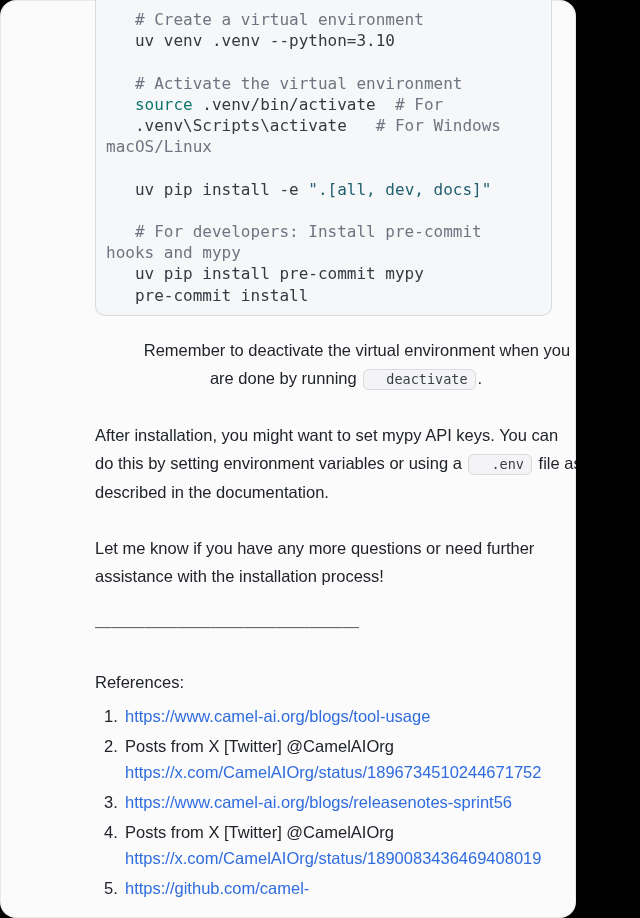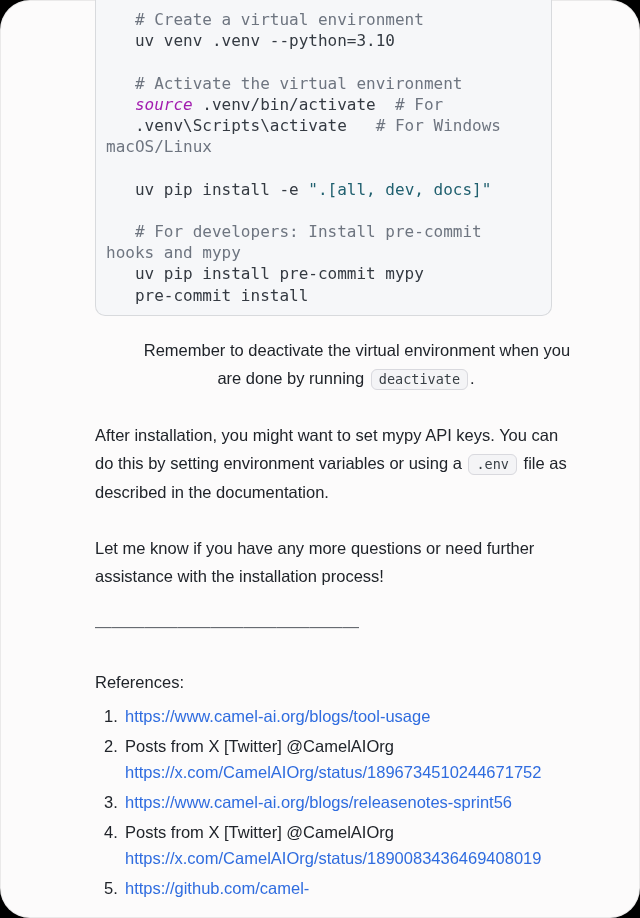--- a/index.html
+++ b/index.html
@@ -1,45 +1,45 @@
 <!DOCTYPE html>
 <html><head>
 <meta charset="utf-8">
 <style>
   html,body{margin:0;padding:0;background:#000;}
   .page{
-    position:relative;width:640px;height:918px;background:#fcfbfb;
-    border-radius:30px;overflow:hidden;box-sizing:border-box;
+    position:relative;width:576px;height:918px;background:#fcfbfb;
+    border-radius:16px;overflow:hidden;box-sizing:border-box;
     box-shadow:inset 0 0 0 1px rgba(0,0,0,0.07);
     font-family:"Liberation Sans",sans-serif;color:#20242a;
   }
   .content{position:relative;margin-left:95px;width:512px;}
   
   .code-block{
     width:457px;box-sizing:border-box;background:#f6f7f9;
     border:1px solid #d8dadd;border-top:none;border-radius:0 0 10px 10px;
     padding:9px 10px 9px 10px;
   }
   .code-block .cl{
     font-family:"DejaVu Sans Mono",monospace;font-size:16px;line-height:21.2px;
     min-height:21.2px;white-space:pre;color:#343a42;
   }
   .cl .cmt{color:#6e7580;}
   .cl .cmd{color:#343a42;}
-  .cl .kw{color:#a21caf;font-style:italic;}
+  .cl .kw{color:#0f766e;}
   .cl .str{color:#20606f;}
   
   .para{font-size:16.5px;line-height:28px;margin:28px 0 0 0;width:502px;}
   .para.first{margin-top:20px;text-indent:22px;text-align:center;}
   .para .line{text-indent:0;}
   .para.first .line:first-child{text-indent:22px;}
   .chip{
     font-family:"DejaVu Sans Mono",monospace;font-size:13.5px;color:#383f45;
     background:#f4f4f6;border:1px solid #d9d9de;border-radius:6px;
-    padding:1px 7px 2px 7px;margin:16px 2px;white-space:nowrap;
+    padding:1px 7px 2px 22px;margin:16px 2px;white-space:nowrap;
   }
   .divider{margin:22px 0 0 0;font-size:16.5px;line-height:28px;color:#63676d;letter-spacing:0;}
   .refs-label{margin:28px 0 0 0;font-size:16.5px;line-height:28px;color:#20242a;}
   .refs-list{margin-top:7px;}
   .ref-item{display:flex;align-items:flex-start;margin:0 0 4px 0;padding-left:9px;}
   .ref-num{width:21px;flex:0 0 21px;font-size:16.5px;line-height:26px;color:#20242a;}
   .ref-lines{flex:1;}
   .ref-line{font-size:16.5px;line-height:26px;}
   .ref-line.text{color:#20242a;}
   .ref-line.link, a.ref-link{color:#2f6cdf;text-decoration:none;cursor:pointer;}

